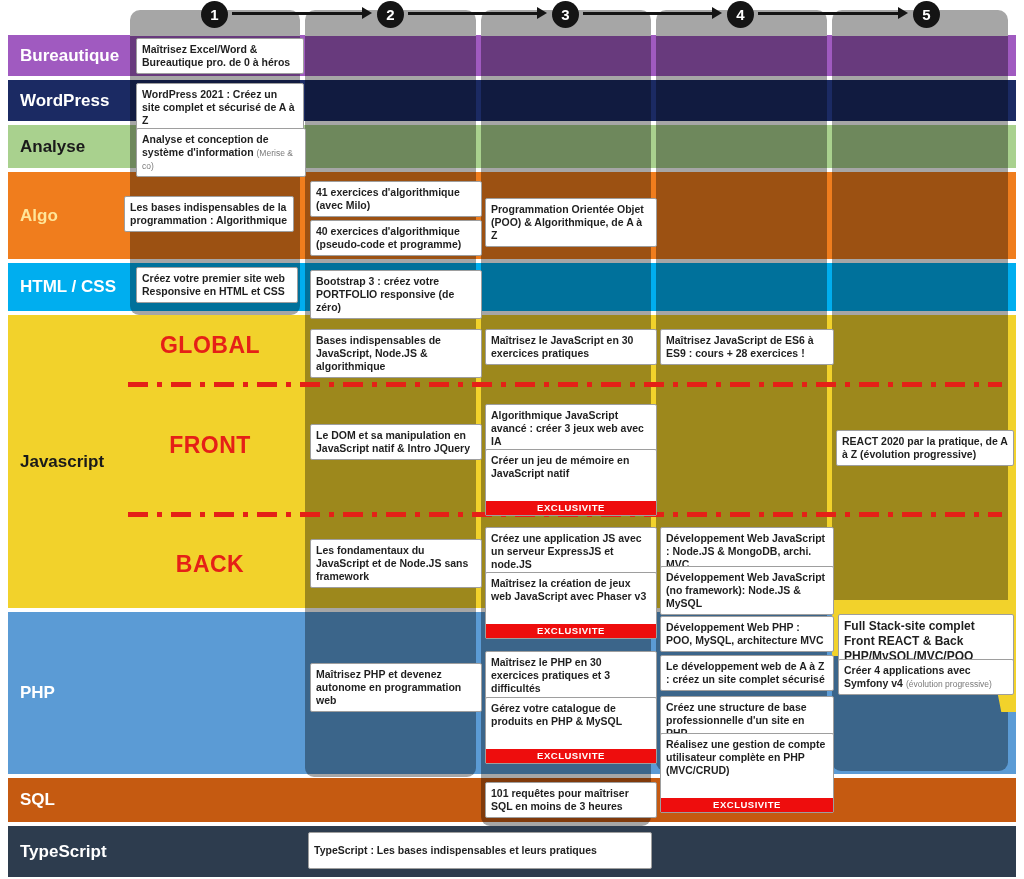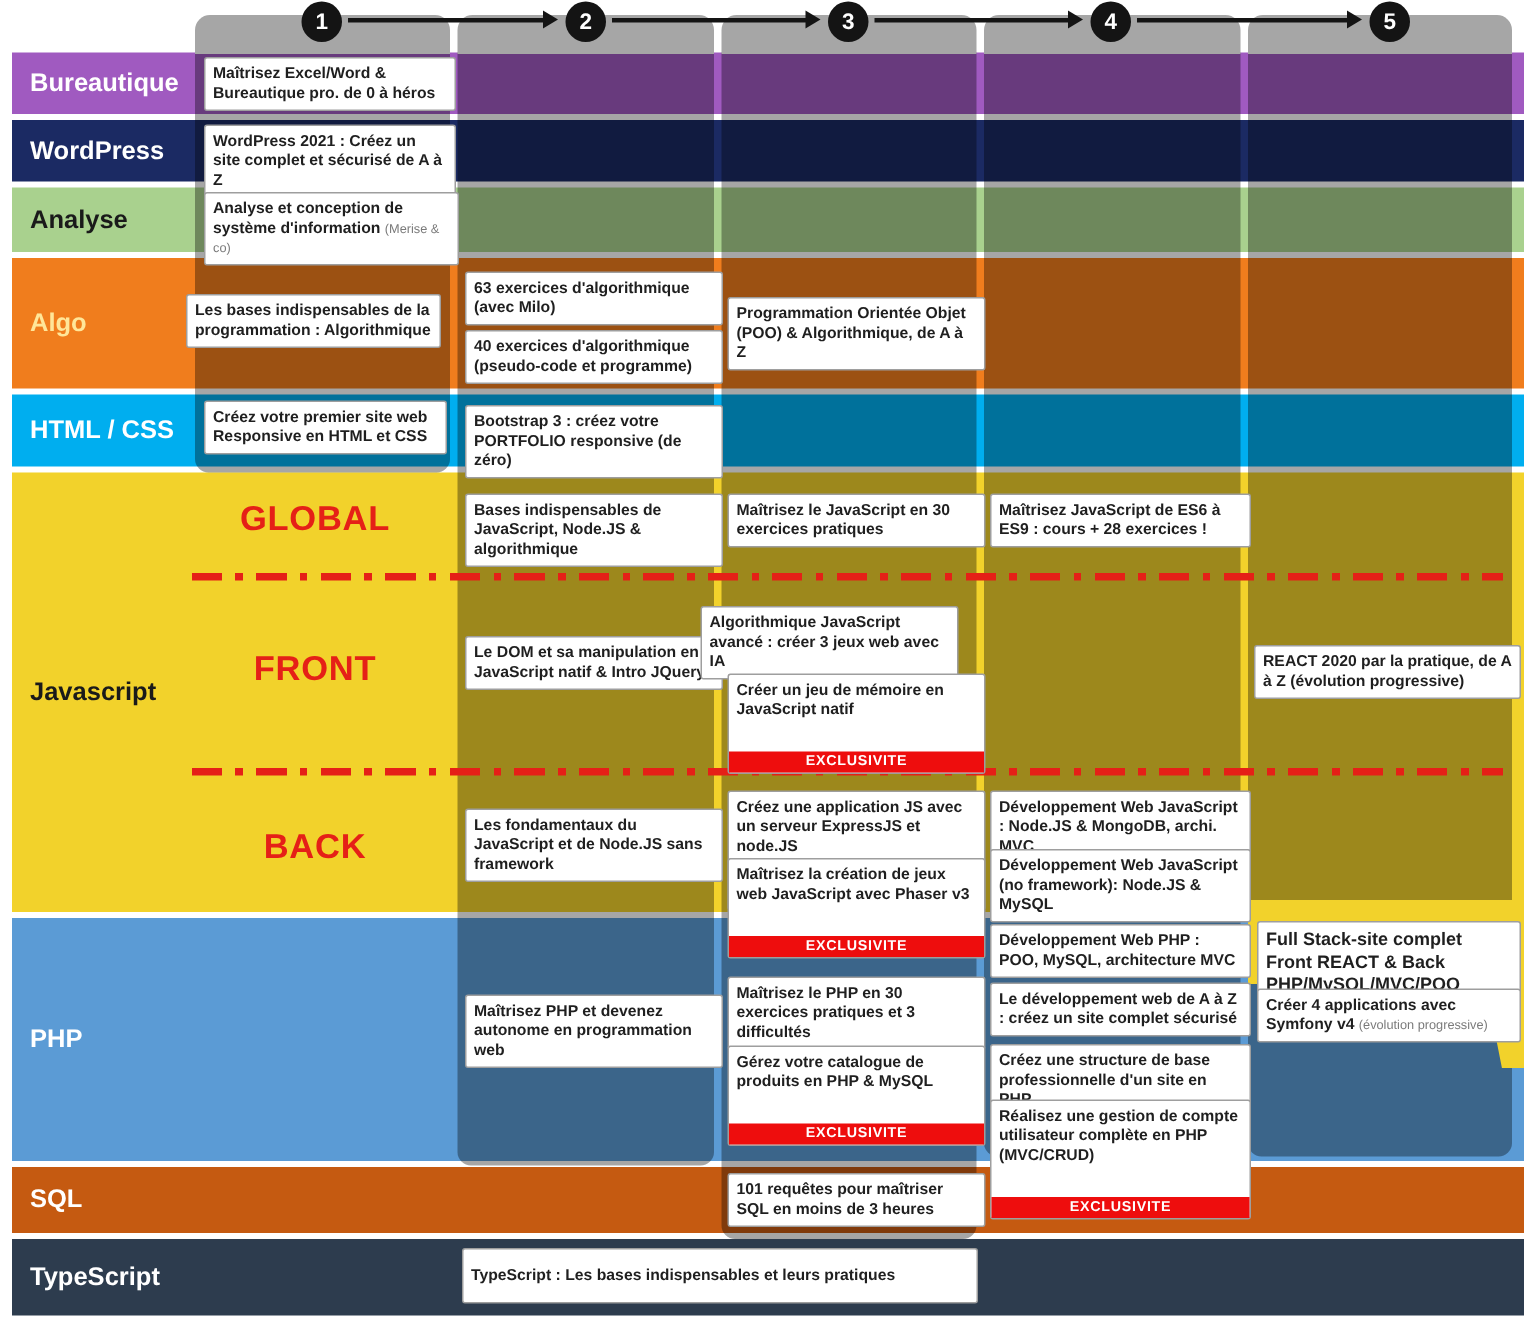--- a/index.html
+++ b/index.html
@@ -106,33 +106,33 @@
   <div class="jsdiv" style="top:382px"></div>
   <div class="jsdiv" style="top:512px"></div>
 
   <div class="notch"></div>
 
   <div class="card" style="left:136px;top:38px;width:156px"><span>Maîtrisez Excel/Word &amp; Bureautique pro. de 0 à héros</span></div>
   <div class="card" style="left:136px;top:83px;width:156px"><span>WordPress 2021 : Créez un site complet et sécurisé de A à Z</span></div>
   <div class="card" style="left:136px;top:128px;width:158px"><span>Analyse et conception de système d'information</span> <span class="sm">(Merise &amp; co)</span></div>
 
   <div class="card" style="left:124px;top:196px;width:158px"><span>Les bases indispensables de la programmation : Algorithmique</span></div>
-  <div class="card" style="left:310px;top:181px;width:160px"><span>63 exercices d'algorithmique (avec Milo)</span></div>
+  <div class="card" style="left:310px;top:181px;width:160px"><span>41 exercices d'algorithmique (avec Milo)</span></div>
   <div class="card" style="left:310px;top:220px;width:160px"><span>40 exercices d'algorithmique (pseudo-code et programme)</span></div>
   <div class="card" style="left:485px;top:198px;width:160px"><span>Programmation Orientée Objet (POO) &amp; Algorithmique, de A à Z</span></div>
 
   <div class="card" style="left:136px;top:267px;width:150px"><span>Créez votre premier site web Responsive en HTML et CSS</span></div>
   <div class="card" style="left:310px;top:270px;width:160px"><span>Bootstrap 3 : créez votre PORTFOLIO responsive (de zéro)</span></div>
 
   <div class="card" style="left:310px;top:329px;width:160px"><span>Bases indispensables de JavaScript, Node.JS &amp; algorithmique</span></div>
   <div class="card" style="left:485px;top:329px;width:160px"><span>Maîtrisez le JavaScript en 30 exercices pratiques</span></div>
   <div class="card" style="left:660px;top:329px;width:162px"><span>Maîtrisez JavaScript de ES6 à ES9 : cours + 28 exercices !</span></div>
 
   <div class="card" style="left:310px;top:424px;width:160px"><span>Le DOM et sa manipulation en JavaScript natif &amp; Intro JQuery</span></div>
-  <div class="card" style="left:467px;top:404px;width:160px"><span>Algorithmique JavaScript avancé : créer 3 jeux web avec IA</span></div>
+  <div class="card" style="left:485px;top:404px;width:160px"><span>Algorithmique JavaScript avancé : créer 3 jeux web avec IA</span></div>
   <div class="card" style="left:485px;top:449px;width:160px"><span>Créer un jeu de mémoire en JavaScript natif</span><div class="excl">EXCLUSIVITE</div></div>
   <div class="card" style="left:836px;top:430px;width:166px"><span>REACT 2020 par la pratique, de A à Z (évolution progressive)</span></div>
 
   <div class="card" style="left:310px;top:539px;width:160px"><span>Les fondamentaux du JavaScript et de Node.JS sans framework</span></div>
   <div class="card" style="left:485px;top:527px;width:160px"><span>Créez une application JS avec un serveur ExpressJS et node.JS</span><div class="excl">EXCLUSIVITE</div></div>
   <div class="card" style="left:485px;top:572px;width:160px"><span>Maîtrisez la création de jeux web JavaScript avec Phaser v3</span><div class="excl">EXCLUSIVITE</div></div>
   <div class="card" style="left:660px;top:527px;width:162px"><span>Développement Web JavaScript : Node.JS &amp; MongoDB, archi. MVC</span></div>
   <div class="card" style="left:660px;top:566px;width:162px"><span>Développement Web JavaScript (no framework): Node.JS &amp; MySQL</span></div>
 
   <div class="card" style="left:310px;top:663px;width:160px"><span>Maîtrisez PHP et devenez autonome en programmation web</span></div>

